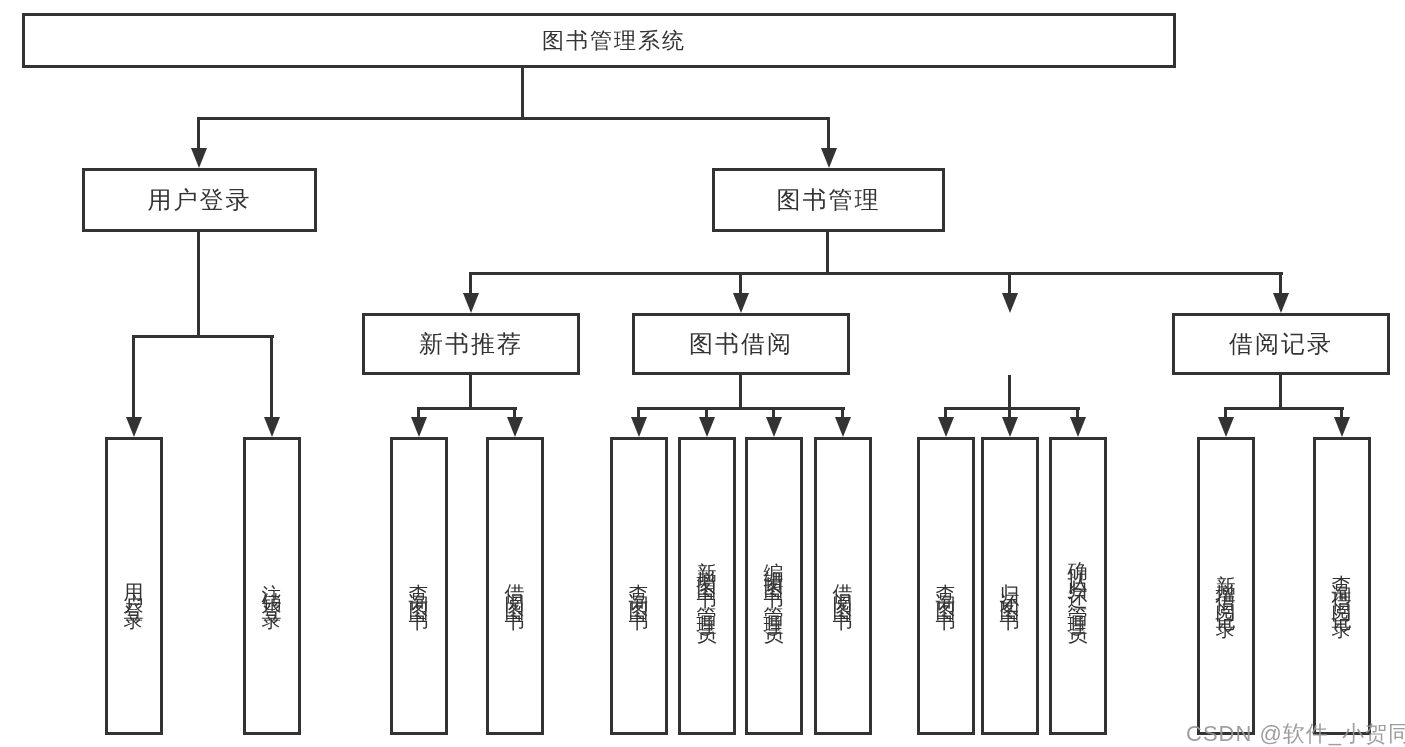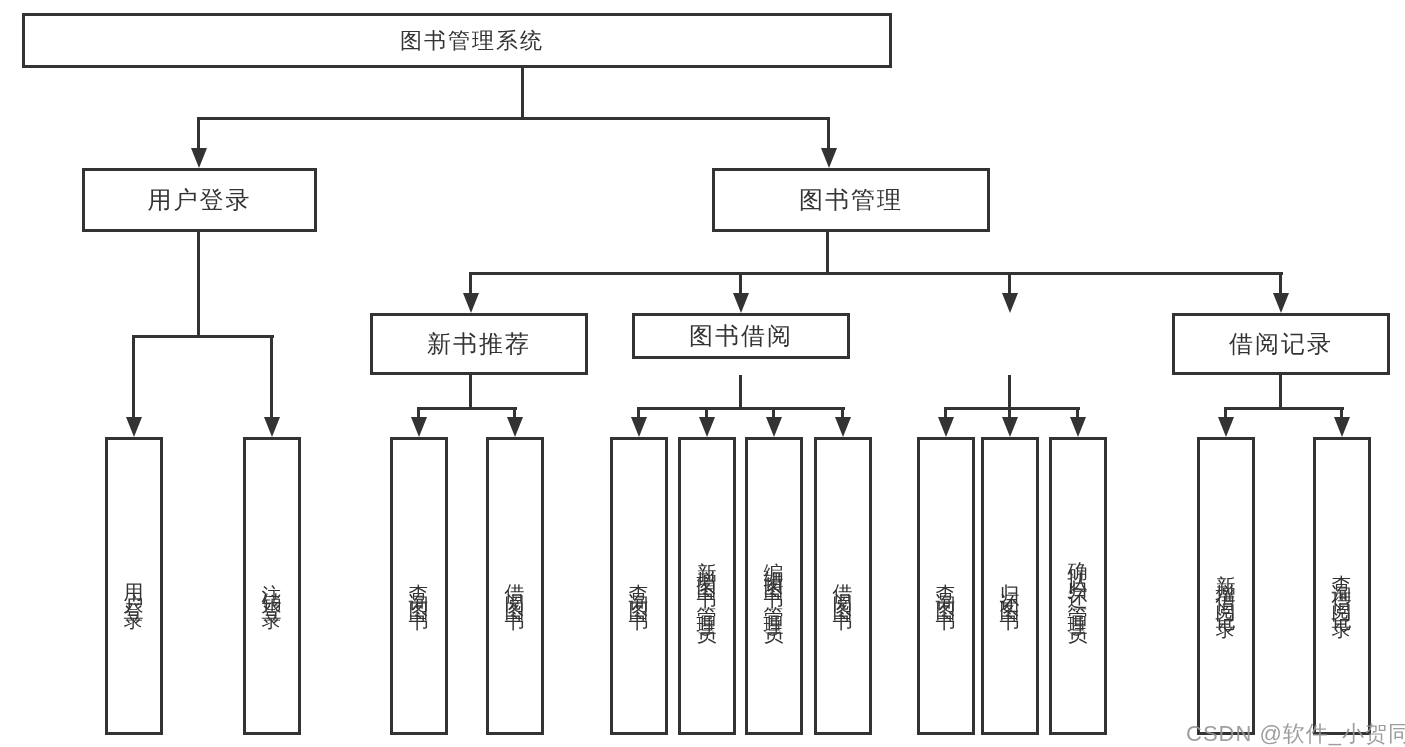--- a/index.html
+++ b/index.html
@@ -31,52 +31,52 @@
     position:absolute; left:1186px; top:719px; z-index:10;
     font-size:22px; color:rgba(150,150,150,0.92); letter-spacing:1px;
     white-space:nowrap;
   }
 </style>
 </head>
 <body>
 
 <div class="canvas">
 
-  <div class="node root-node" style="left:22px; top:13px; width:870px; height:55px;padding-left:30px;">图书管理系统</div>
+  <div class="node root-node" style="left:22px; top:13px; width:1154px; height:55px;padding-left:30px;">图书管理系统</div>
 
   <div class="vline" style="left:521px; top:68px; height:49px;"></div>
   <div class="hline" style="left:198px; top:117px; width:632px;"></div>
   <div class="vline" style="left:197px; top:117px; height:31px;"></div>
   <div class="ahead" style="left:191px; top:148px;"></div>
   <div class="vline" style="left:827px; top:117px; height:31px;"></div>
   <div class="ahead" style="left:821px; top:148px;"></div>
 
   <div class="node h-node" style="left:82px; top:168px; width:235px; height:64px;">用户登录</div>
-  <div class="node h-node" style="left:712px; top:168px; width:278px; height:64px;">图书管理</div>
+  <div class="node h-node" style="left:712px; top:168px; width:233px; height:64px;">图书管理</div>
 
   <div class="vline" style="left:197px; top:232px; height:103px;"></div>
   <div class="hline" style="left:132px; top:335px; width:142px;"></div>
   <div class="vline" style="left:132px; top:335px; height:82px;"></div>
   <div class="ahead" style="left:126px; top:417px;"></div>
   <div class="vline" style="left:270px; top:335px; height:82px;"></div>
   <div class="ahead" style="left:264px; top:417px;"></div>
 
   <div class="vline" style="left:826px; top:232px; height:40px;"></div>
   <div class="hline" style="left:469px; top:272px; width:814px;"></div>
   <div class="vline" style="left:469px; top:272px; height:21px;"></div>
   <div class="ahead" style="left:463px; top:293px;"></div>
   <div class="vline" style="left:739px; top:272px; height:21px;"></div>
   <div class="ahead" style="left:733px; top:293px;"></div>
   <div class="vline" style="left:1008px; top:272px; height:21px;"></div>
   <div class="ahead" style="left:1002px; top:293px;"></div>
   <div class="vline" style="left:1279px; top:272px; height:21px;"></div>
   <div class="ahead" style="left:1273px; top:293px;"></div>
 
-  <div class="node h-node" style="left:362px; top:313px; width:218px; height:62px;margin-left:8px;">新书推荐</div>
-  <div class="node h-node" style="left:632px; top:313px; width:218px; height:46px;">图书借阅</div>
+  <div class="node h-node" style="left:362px; top:313px; width:218px; height:62px;">新书推荐</div>
+  <div class="node h-node" style="left:632px; top:313px; width:218px; height:62px;">图书借阅</div>
   <div class="node h-node" style="left:1172px; top:313px; width:218px; height:62px;text-align:center;">借阅记录</div>
 
   <div class="vline" style="left:469px; top:375px; height:32px;"></div>
   <div class="hline" style="left:417px; top:407px; width:100px;"></div>
   <div class="vline" style="left:417px; top:407px; height:10px;"></div>
   <div class="ahead" style="left:411px; top:417px;"></div>
   <div class="vline" style="left:513px; top:407px; height:10px;"></div>
   <div class="ahead" style="left:507px; top:417px;"></div>
 
   <div class="vline" style="left:739px; top:375px; height:32px;"></div>

